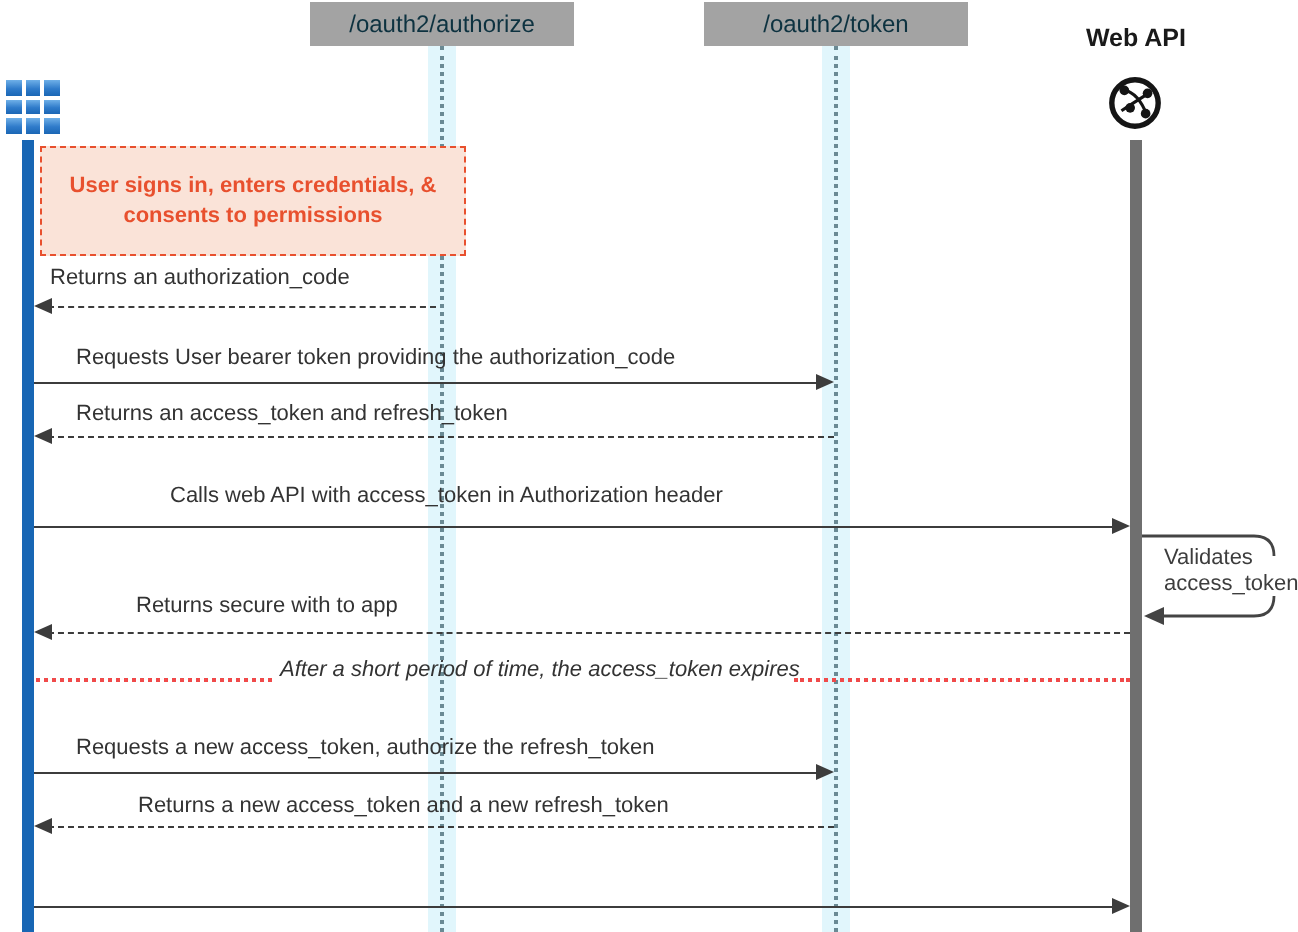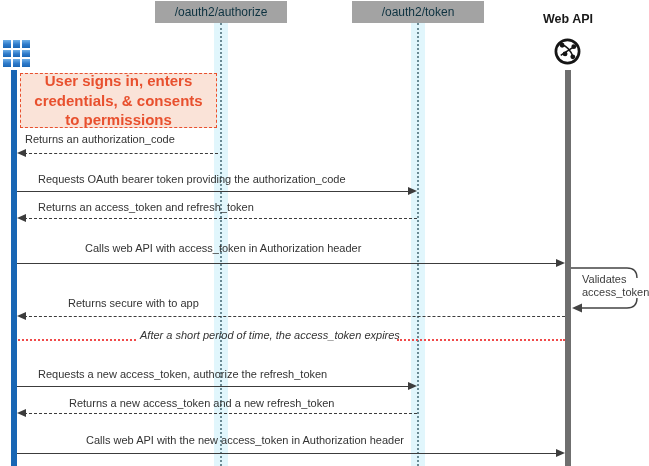--- a/index.html
+++ b/index.html
@@ -17,23 +17,23 @@
   
   .band{width:14px;background:#e1f6fc;}
   .dotline{width:0;border-left:2px dotted #6a8a94;}
   .bar-spa{width:6px;background:#1866b4;}
   .bar-api{width:6px;background:#6f6f6f;}
   
   .grid-icon{display:grid;grid-template-columns:repeat(3,1fr);gap:2px;width:27px;height:27px;}
   .grid-icon span{background:linear-gradient(180deg,#6fb0e8 0%,#2f7bca 55%,#1b67b5 100%);}
   
   .note{
-    width:197px;height:55px;background:#fae3d8;border:1.5px dashed #e8502e;
+    width:213px;height:55px;background:#fae3d8;border:1.5px dashed #e8502e;
     box-sizing:border-box;display:flex;align-items:center;justify-content:center;text-align:center;
-    font-size:15px;font-weight:600;color:#e8502e;line-height:1.3;padding:2px 12px;
+    font-size:11px;font-weight:600;color:#e8502e;line-height:1.3;padding:2px 12px;
   }
   
   .msg-label{font-size:11px;color:#333;white-space:nowrap;}
   
   .arrow{position:absolute;height:9px;}
   .shaft{position:absolute;top:4px;left:0;right:0;height:0;border-top:1.3px solid #3c3c3c;}
   .shaft.dashed{border-top-style:dashed;}
   .arrow.to-right .shaft{right:7px;}
   .arrow.to-left  .shaft{left:7px;}
   .head{position:absolute;width:0;height:0;top:0;}
@@ -89,21 +89,21 @@
   <div class="abs note" style="left:20px;top:73px;">
     <span>User signs in, enters credentials, &amp; consents to permissions</span>
   </div>
 
   <div class="abs msg-label" style="left:25px;top:133px;text-align:center;">Returns an authorization_code</div>
   <div class="arrow to-left" style="left:17px;top:149px;width:201px;">
     <div class="shaft dashed"></div>
       <div class="head left"></div>
   </div>
 
-  <div class="abs msg-label" style="left:38px;top:173px;">Requests OAuth bearer token providing the authorization_code</div>
+  <div class="abs msg-label" style="left:38px;top:173px;">Requests User bearer token providing the authorization_code</div>
   <div class="arrow to-right" style="left:17px;top:187px;width:400px;">
     <div class="shaft"></div>
       <div class="head right"></div>
   </div>
 
   <div class="abs msg-label" style="left:38px;top:201px;">Returns an access_token and refresh_token</div>
   <div class="arrow to-left" style="left:17px;top:214px;width:400px;">
     <div class="shaft dashed"></div>
       <div class="head left"></div>
   </div>
@@ -136,19 +136,18 @@
     <div class="shaft"></div>
       <div class="head right"></div>
   </div>
 
   <div class="abs msg-label" style="left:38px;top:397px;margin-left:31px;">Returns a new access_token and a new refresh_token</div>
   <div class="arrow to-left" style="left:17px;top:409px;width:400px;">
     <div class="shaft dashed"></div>
       <div class="head left"></div>
   </div>
 
-  <div class="abs msg-label" style="left:86px;top:434px;">Calls web API with the new access_token in Authorization header</div>
   <div class="arrow to-right" style="left:17px;top:449px;width:548px;">
     <div class="shaft"></div>
       <div class="head right"></div>
   </div>
 
 </div>
 
 </body></html>

